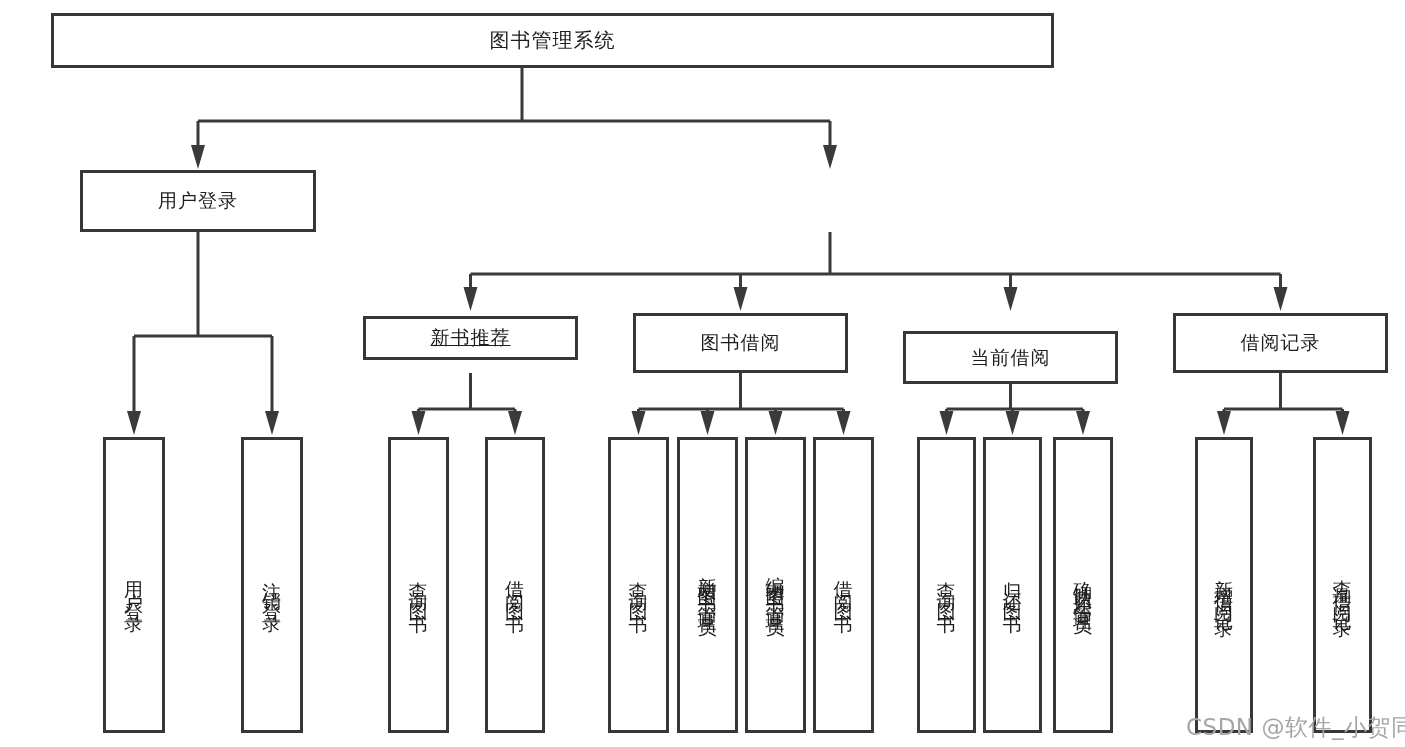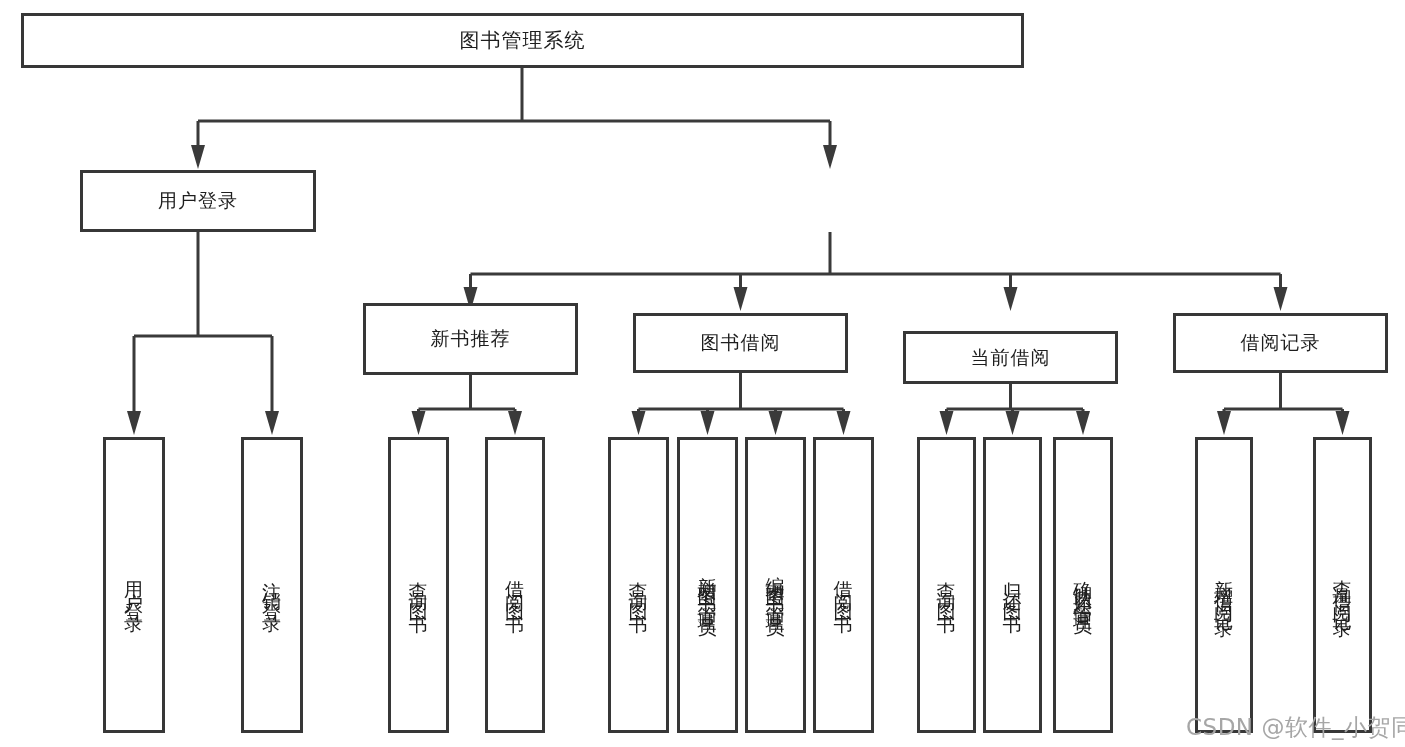--- a/index.html
+++ b/index.html
@@ -42,20 +42,21 @@
     color: #1e1e1e;
     text-align: center;
   }
   .hbox {
     font-size: 19px;
     letter-spacing: 1px;
     white-space: nowrap;
   }
   .root-box {
     font-size: 20px;
+    margin-left: 30px;
   }
   .vbox {
     writing-mode: vertical-rl;
     text-orientation: mixed;
     font-size: 19px;
     letter-spacing: 11px;
     line-height: 1;
     padding-top: 6px;
   }
   .watermark {
@@ -120,21 +121,21 @@
       <path d="M1280.5,373 V409 M1224,409 H1342.5 M1224,409 V413 M1342.5,409 V413"></path>
       <polygon points="1217,411 1231,411 1224,435"></polygon>
       <polygon points="1335.5,411 1349.5,411 1342.5,435"></polygon>
     </g>
   </svg>
 
   <div class="node hbox root-box" style="left:21px; top:13px; width:1003px; height:55px;">图书管理系统</div>
 
   <div class="node hbox" style="left:80px; top:170px; width:236px; height:62px;">用户登录</div>
 
-  <div class="node hbox" style="left:363px; top:303px; width:215px; height:72px;">新书推荐</div>
+  <div class="node hbox" style="left:363px; top:316px; width:215px; height:44px;text-decoration:underline;">新书推荐</div>
   <div class="node hbox" style="left:633px; top:313px; width:215px; height:60px;">图书借阅</div>
   <div class="node hbox" style="left:903px; top:331px; width:215px; height:53px;">当前借阅</div>
   <div class="node hbox" style="left:1173px; top:313px; width:215px; height:60px;">借阅记录</div>
 
   <div class="node vbox" style="left:103px; top:437px; width:62px; height:296px;">用户登录</div>
   <div class="node vbox" style="left:241px; top:437px; width:62px; height:296px;">注销登录</div>
 
   <div class="node vbox" style="left:388px; top:437px; width:61px; height:296px;">查询图书</div>
   <div class="node vbox" style="left:485px; top:437px; width:60px; height:296px;">借阅图书</div>
 

